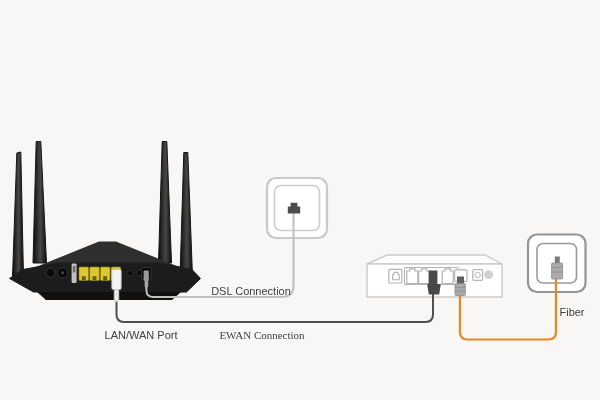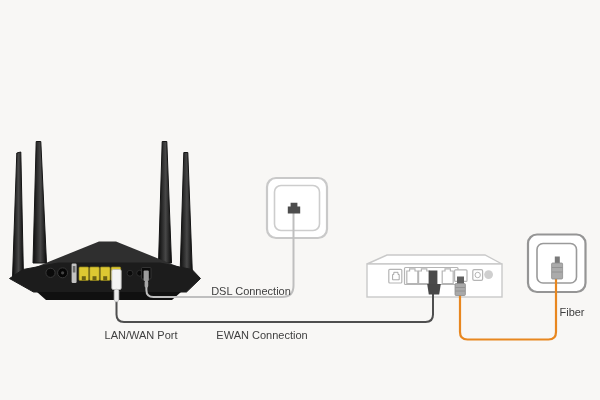--- a/index.html
+++ b/index.html
@@ -138,15 +138,15 @@
     <g>
       <rect x="554.8" y="256.5" width="5" height="7" fill="#7a7a7a"></rect>
       <rect x="551.6" y="263" width="11" height="16" rx="1" fill="#ababab" stroke="#8d8d8d" stroke-width=".8"></rect>
       <line x1="552" y1="267.5" x2="562.4" y2="267.5" stroke="#8d8d8d" stroke-width=".8"></line>
       <line x1="552" y1="272" x2="562.4" y2="272" stroke="#8d8d8d" stroke-width=".8"></line>
     </g>
   </svg>
 
   <div class="diagram-label" style="left:251px;top:286px;">DSL Connection</div>
   <div class="diagram-label" style="left:113px;top:330px;margin-left:28px;">LAN/WAN Port</div>
-  <div class="diagram-label" style="left:262px;top:330px;">EWAN Connection</div>
+  <div class="diagram-label" style="left:262px;top:330px;font-family:Liberation Serif, serif;">EWAN Connection</div>
   <div class="diagram-label" style="left:572px;top:307px;">Fiber</div>
 </div>
 
 </body></html>

